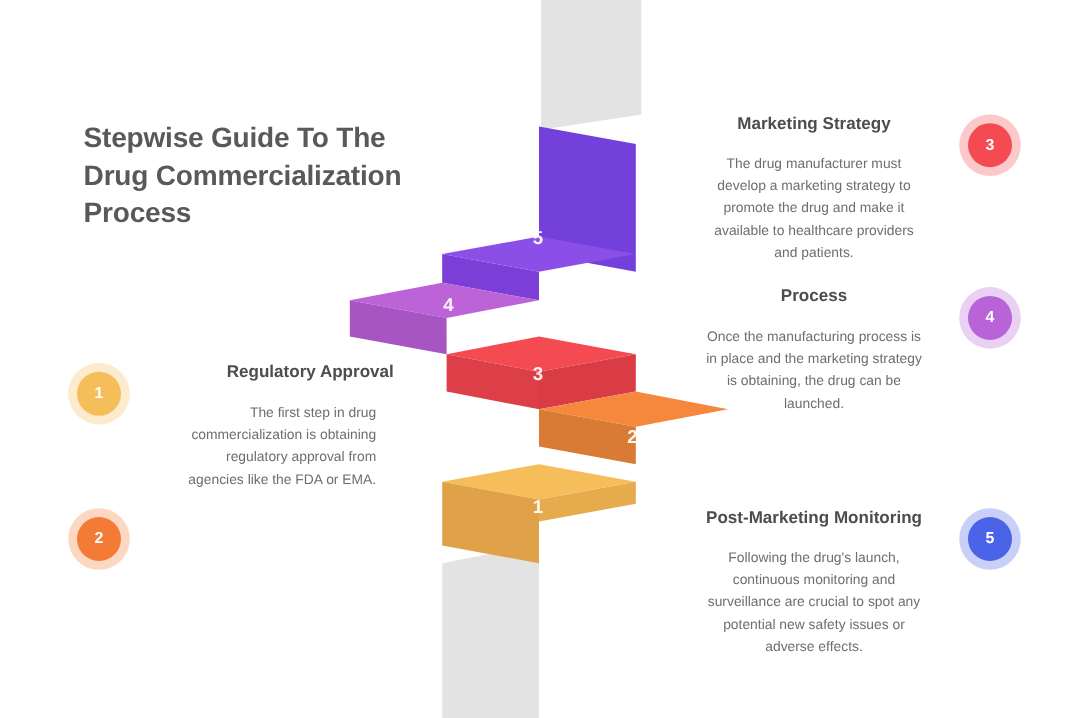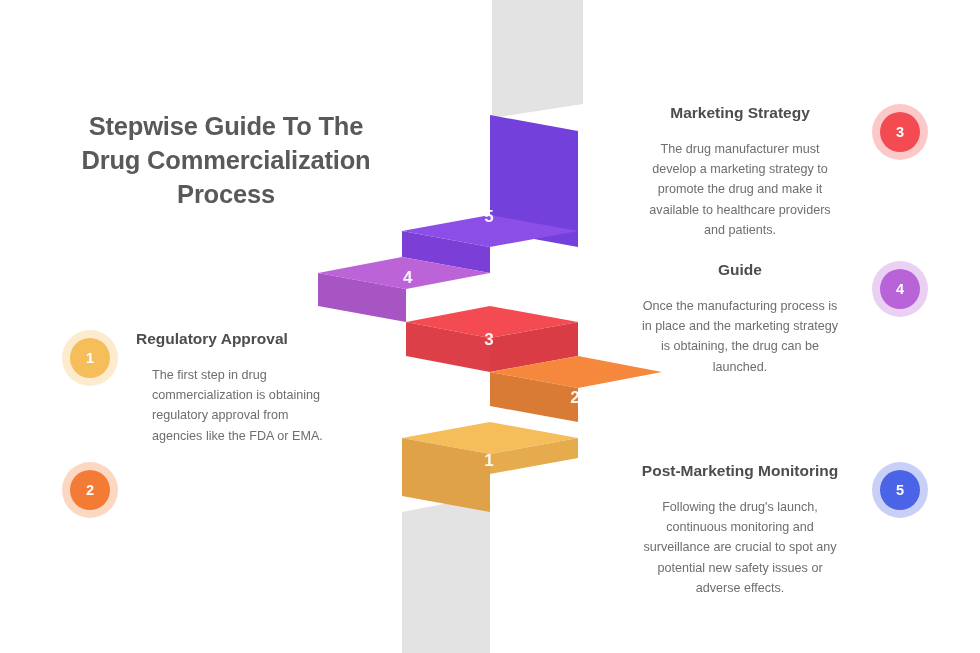--- a/index.html
+++ b/index.html
@@ -32,21 +32,20 @@
   .title {
     position: absolute;
     left: 76px;
     top: 92px;
     width: 300px;
     font-size: 25.5px;
     font-weight: bold;
     line-height: 1.34;
     color: #58595b;
     letter-spacing: -0.2px;
-    text-align: center;
   }
 
   
   .step-block {
     position: absolute;
     display: flex;
     align-items: flex-start;
   }
   .step-block.left  { flex-direction: row; }
   .step-block.right { flex-direction: row-reverse; }
@@ -77,21 +76,21 @@
     align-items: center;
     justify-content: center;
     color: #ffffff;
     font-size: 14.5px;
     font-weight: bold;
   }
 
   .step-text {
     width: 222px;
   }
-  .step-block.left  .step-text { margin-left: 18px;  text-align: left;  }
+  .step-block.left  .step-text { margin-left: 18px;  text-align: right;  }
   .step-block.right .step-text { margin-right: 18px; text-align: center; }
 
   .step-heading {
     font-size: 15.5px;
     font-weight: bold;
     color: #4d4d4f;
     margin: 0 0 11px 0;
     line-height: 1.2;
     white-space: nowrap;
   }
@@ -215,21 +214,21 @@
   </div>
 
   <div class="step-block right" id="block-4">
     <div class="badge-wrap">
       <span class="badge-halo" style="background:#b863d8"></span>
       <span class="badge" style="background:#b863d8">
         <span>4</span>
       </span>
     </div>
     <div class="step-text">
-      <p class="step-heading">Guide</p>
+      <p class="step-heading">Process</p>
       <p class="step-desc">Once the manufacturing process is in place and the marketing strategy is obtaining, the drug can be launched.</p>
     </div>
   </div>
 
   <div class="step-block right" id="block-5">
     <div class="badge-wrap">
       <span class="badge-halo" style="background:#4a63e7"></span>
       <span class="badge" style="background:#4a63e7">
         <span>5</span>
       </span>

